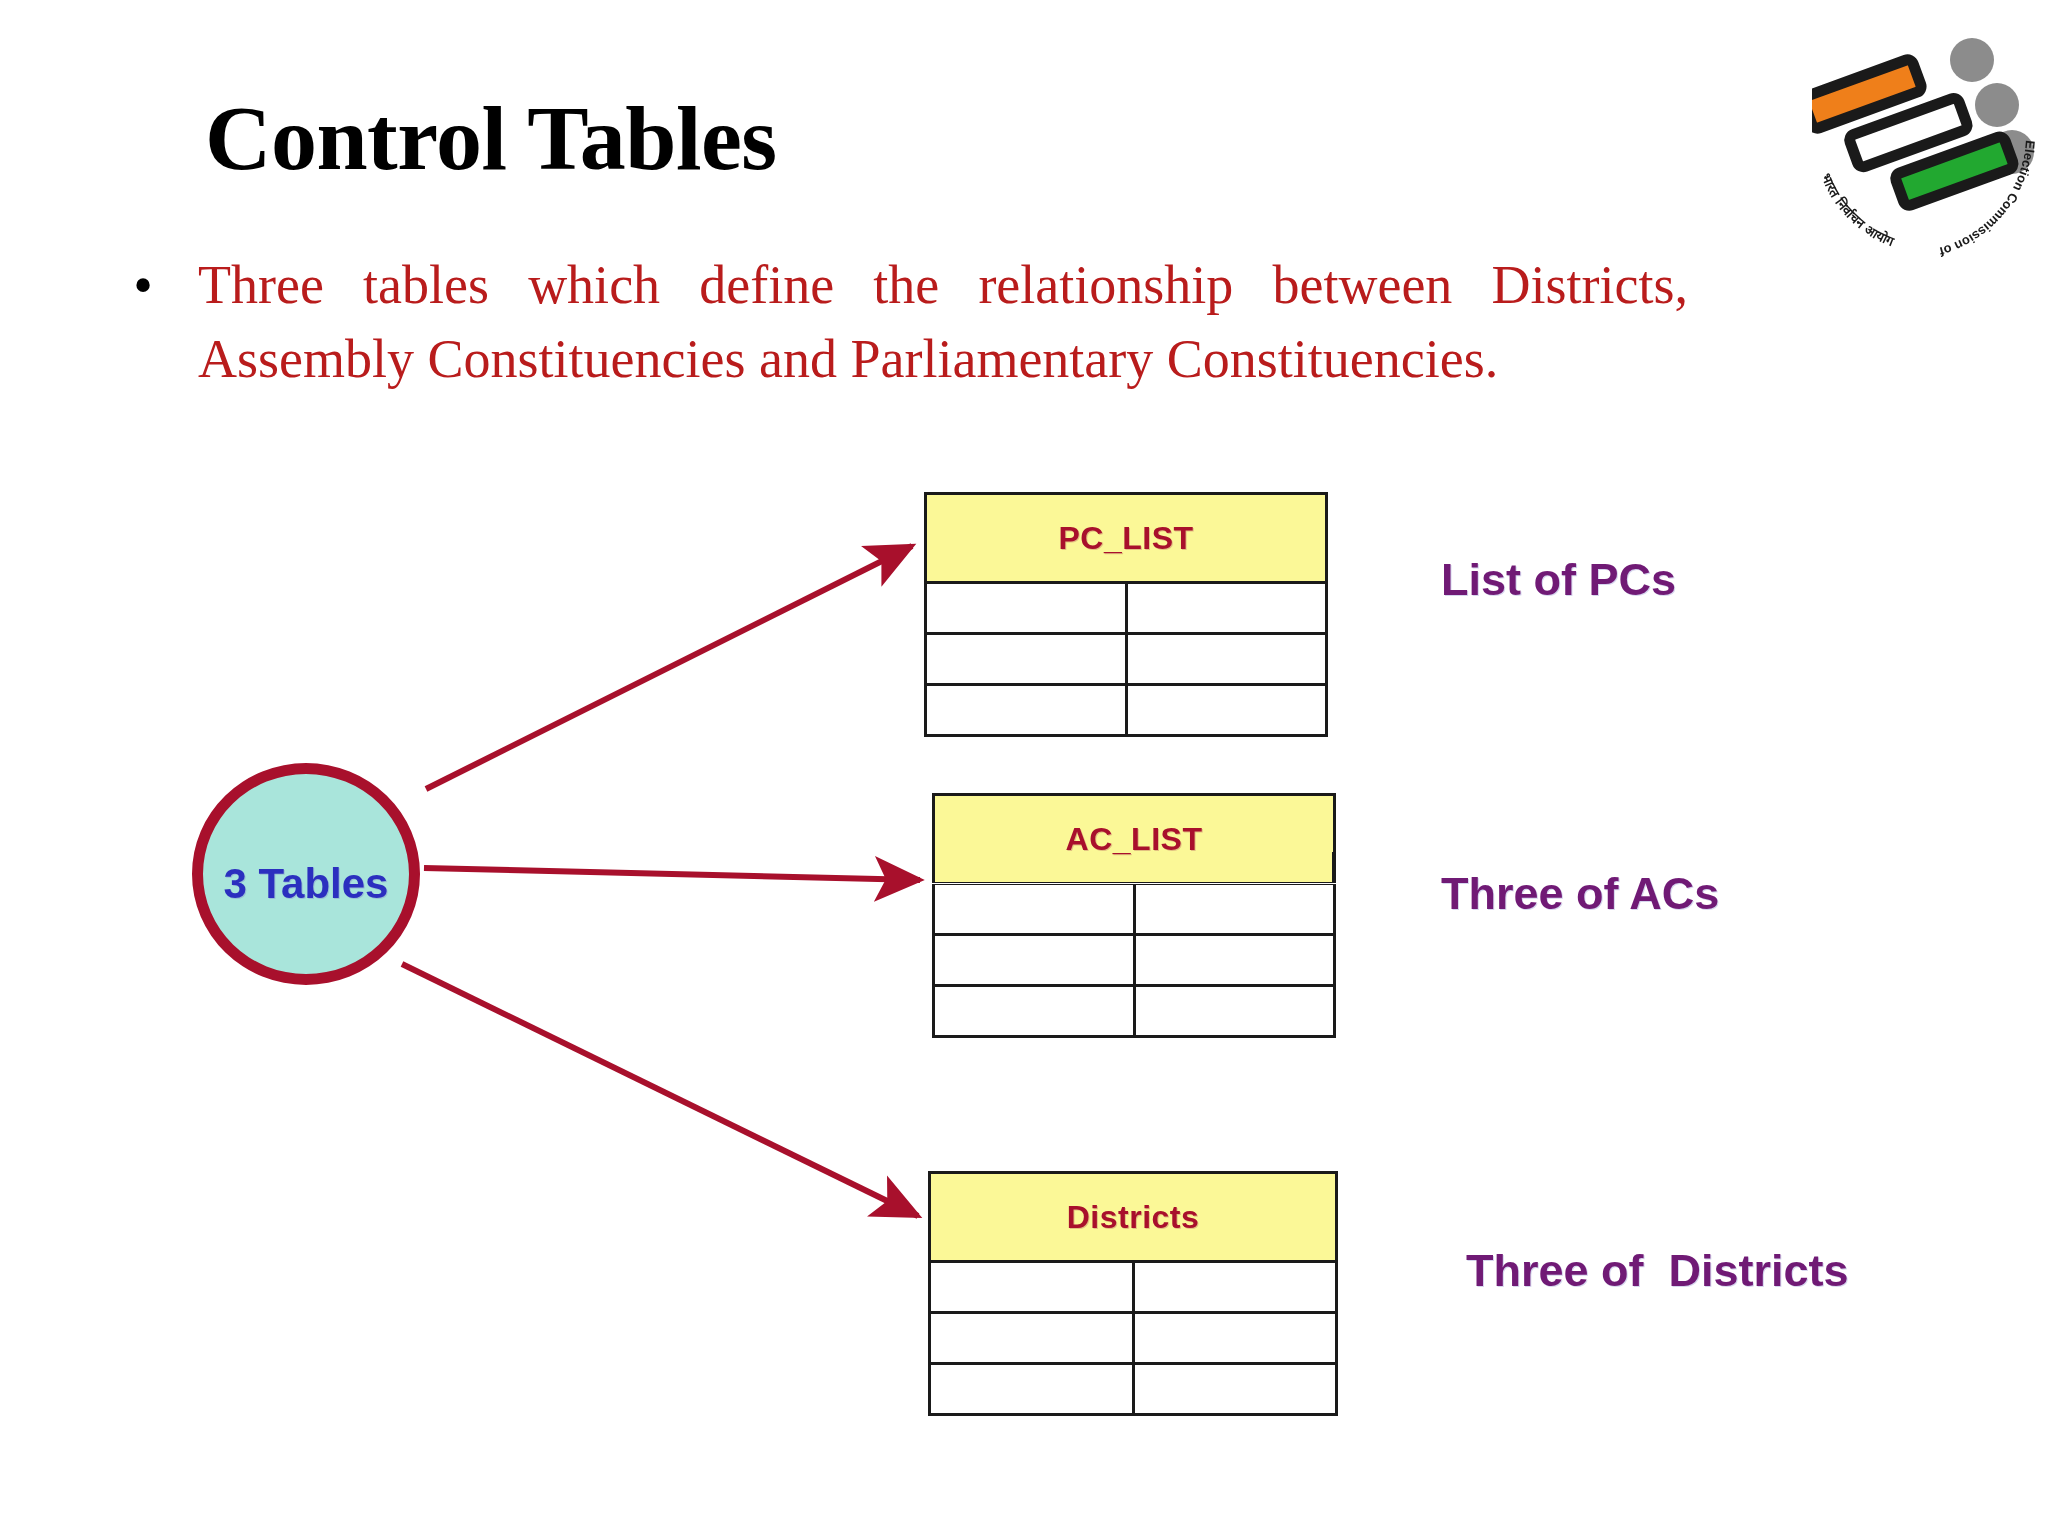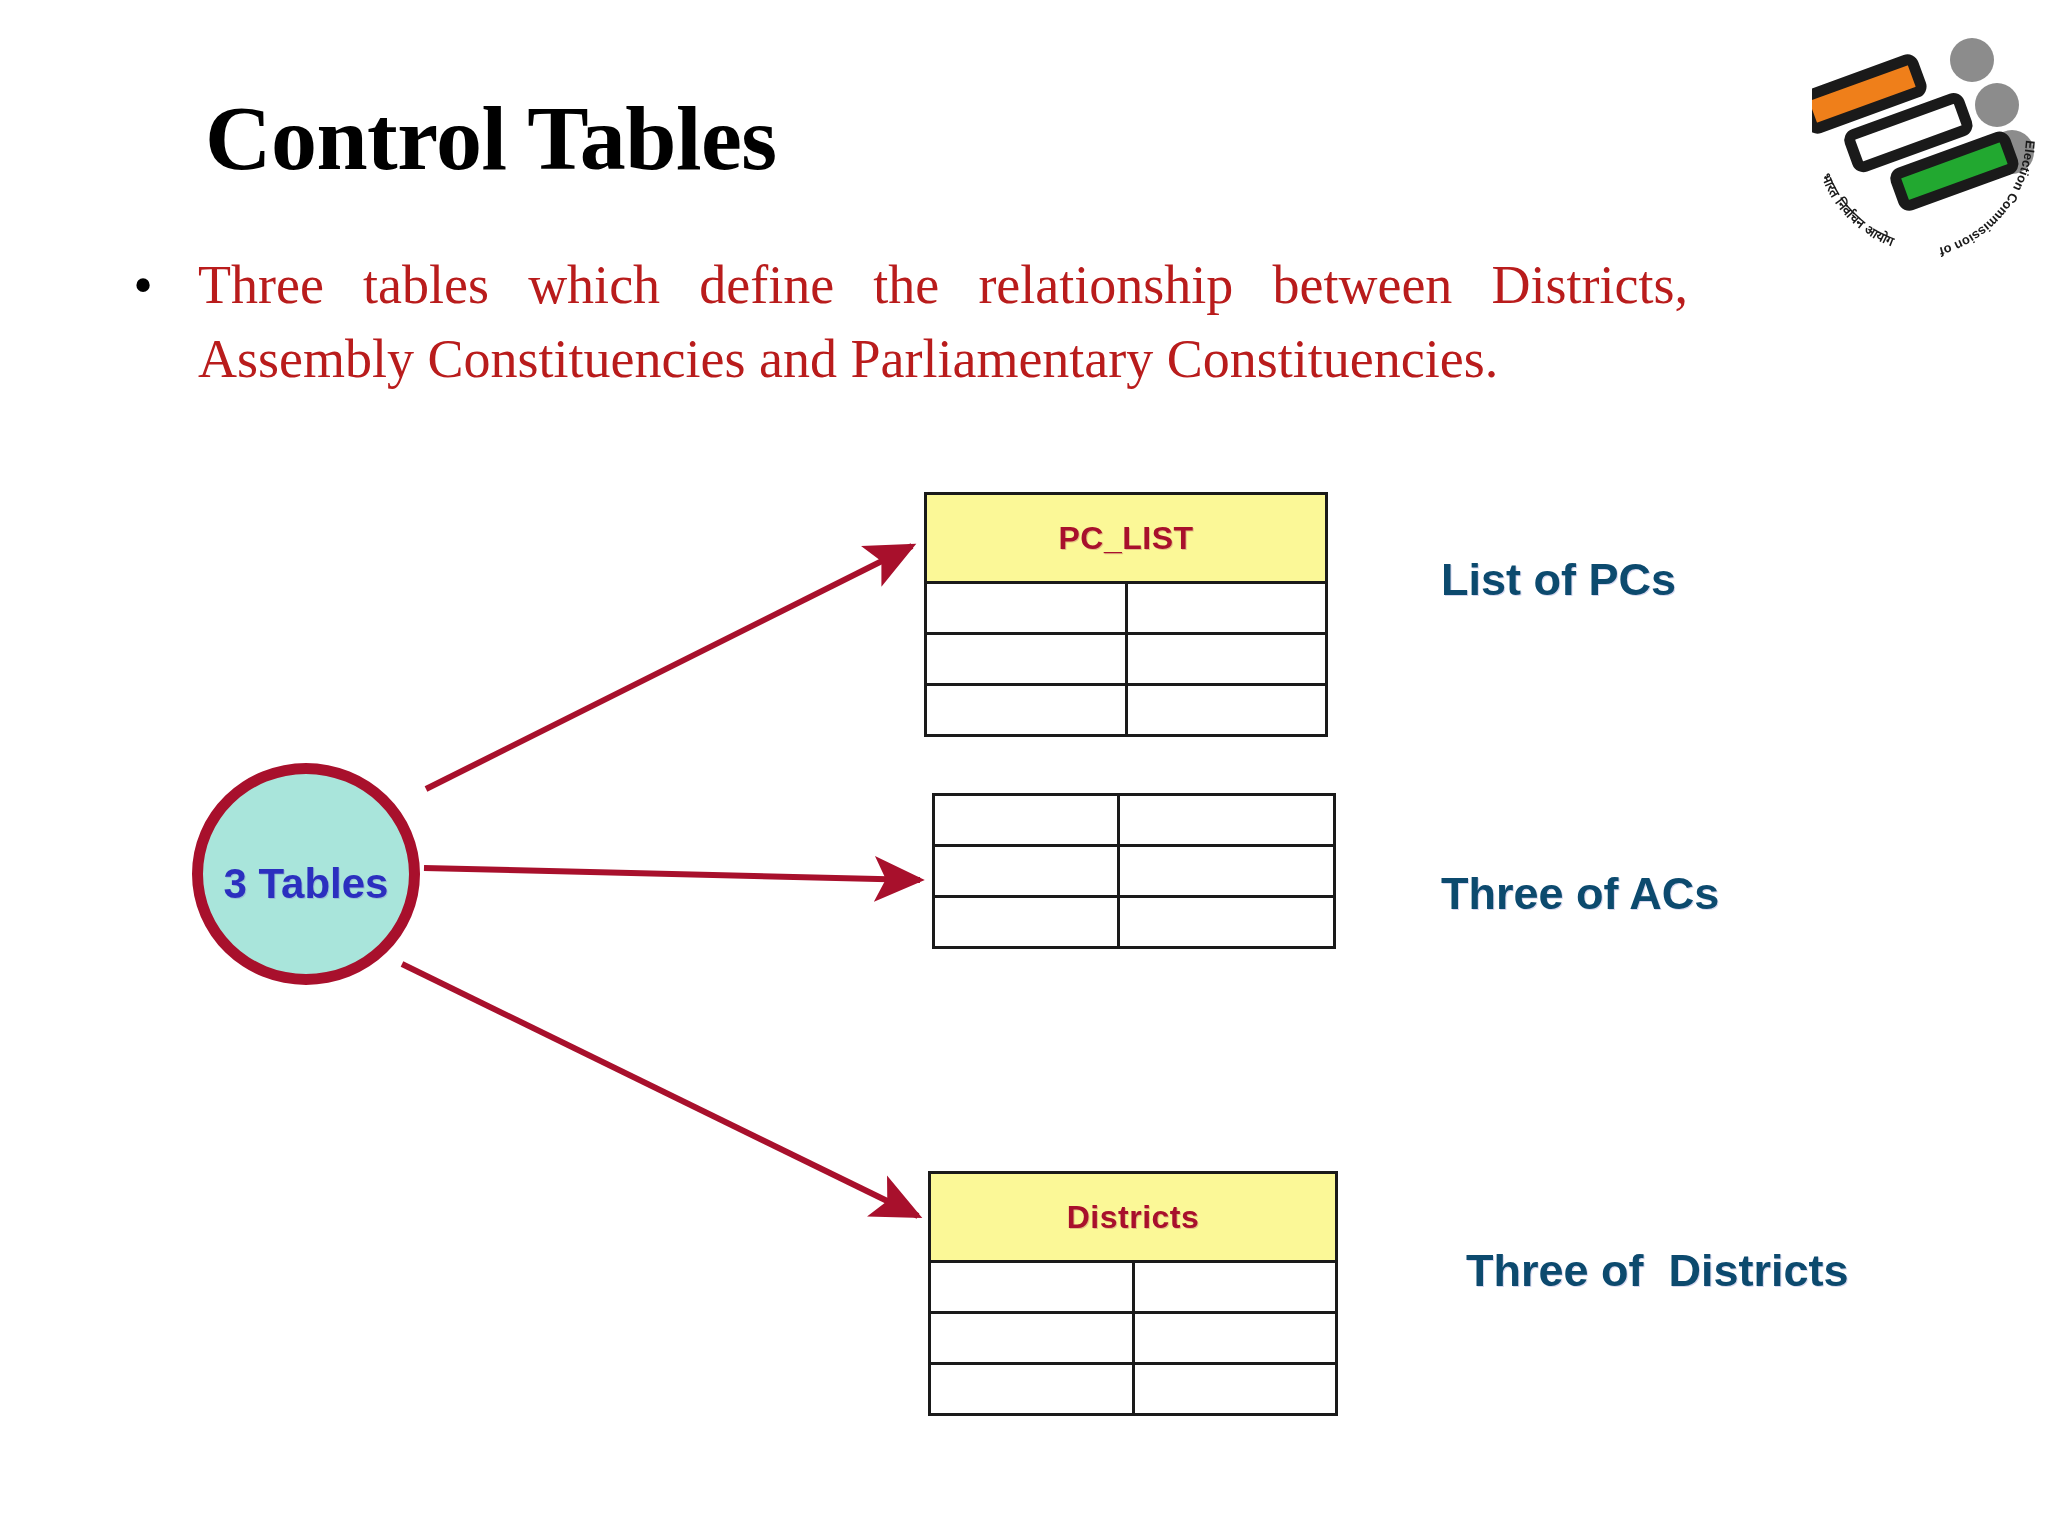--- a/index.html
+++ b/index.html
@@ -148,21 +148,21 @@
     height: 30px;
     background: #1a1a1a;
   }
 
   
   .side-label {
     position: absolute;
     font-family: "Liberation Sans", sans-serif;
     font-weight: bold;
     font-size: 45px;
-    color: #0c4a6e;
+    color: #701a75;
     white-space: pre;
     text-shadow: 1px 1px 0 rgba(120,120,200,0.30);
   }
   #label-pc   { left: 1441px; top: 554px; }
   #label-ac   { left: 1441px; top: 868px; }
   #label-dist { left: 1466px; top: 1245px; }
 
   
   #logo {
     position: absolute;
@@ -217,20 +217,23 @@
     </tr>
     <tr>
       <td class="c1"></td>
       <td></td>
     </tr>
   </tbody>
     </table>
 
   <table class="ctable" id="tbl-ac">
     <tbody>
+        <tr class="hdr">
+      <td colspan="2" class="divider-stub">AC_LIST</td>
+    </tr>
     <tr>
       <td class="c1"></td>
       <td></td>
     </tr>
     <tr>
       <td class="c1"></td>
       <td></td>
     </tr>
     <tr>
       <td class="c1"></td>

